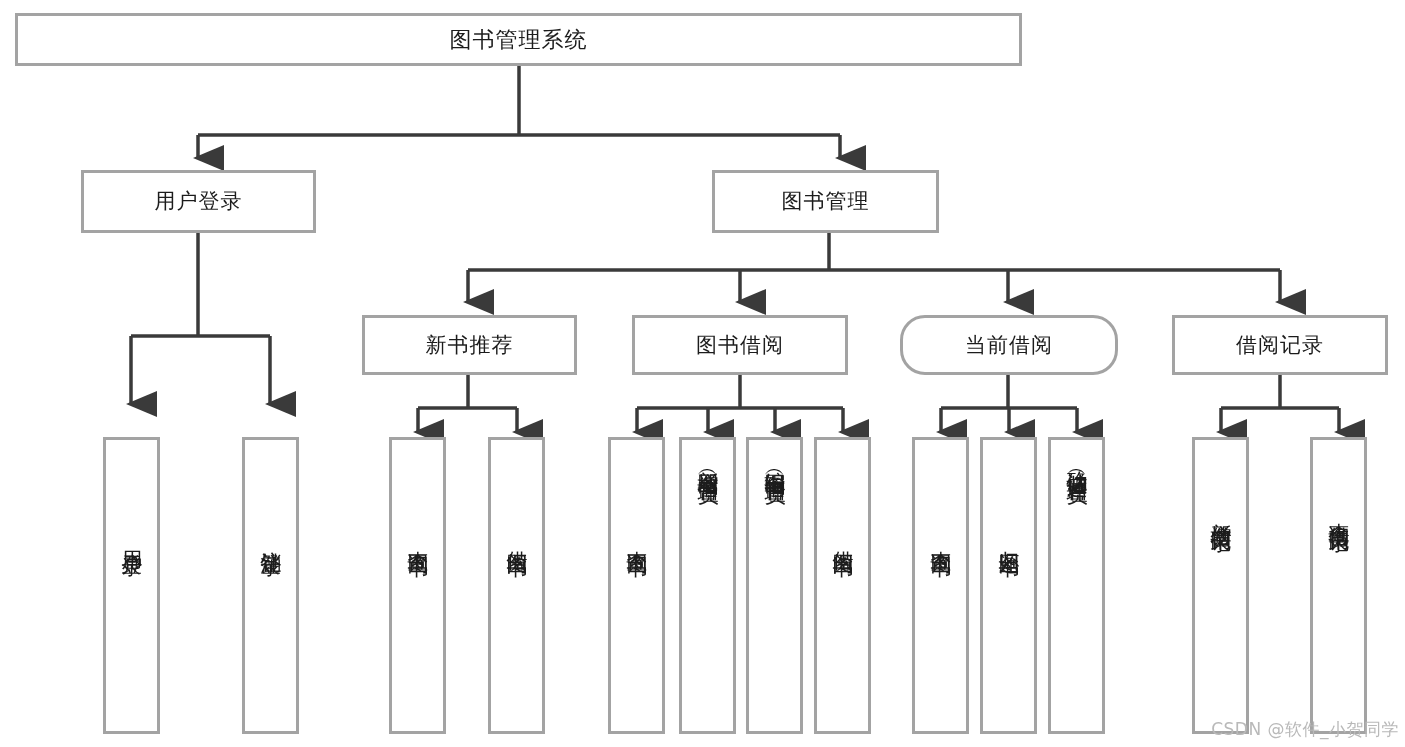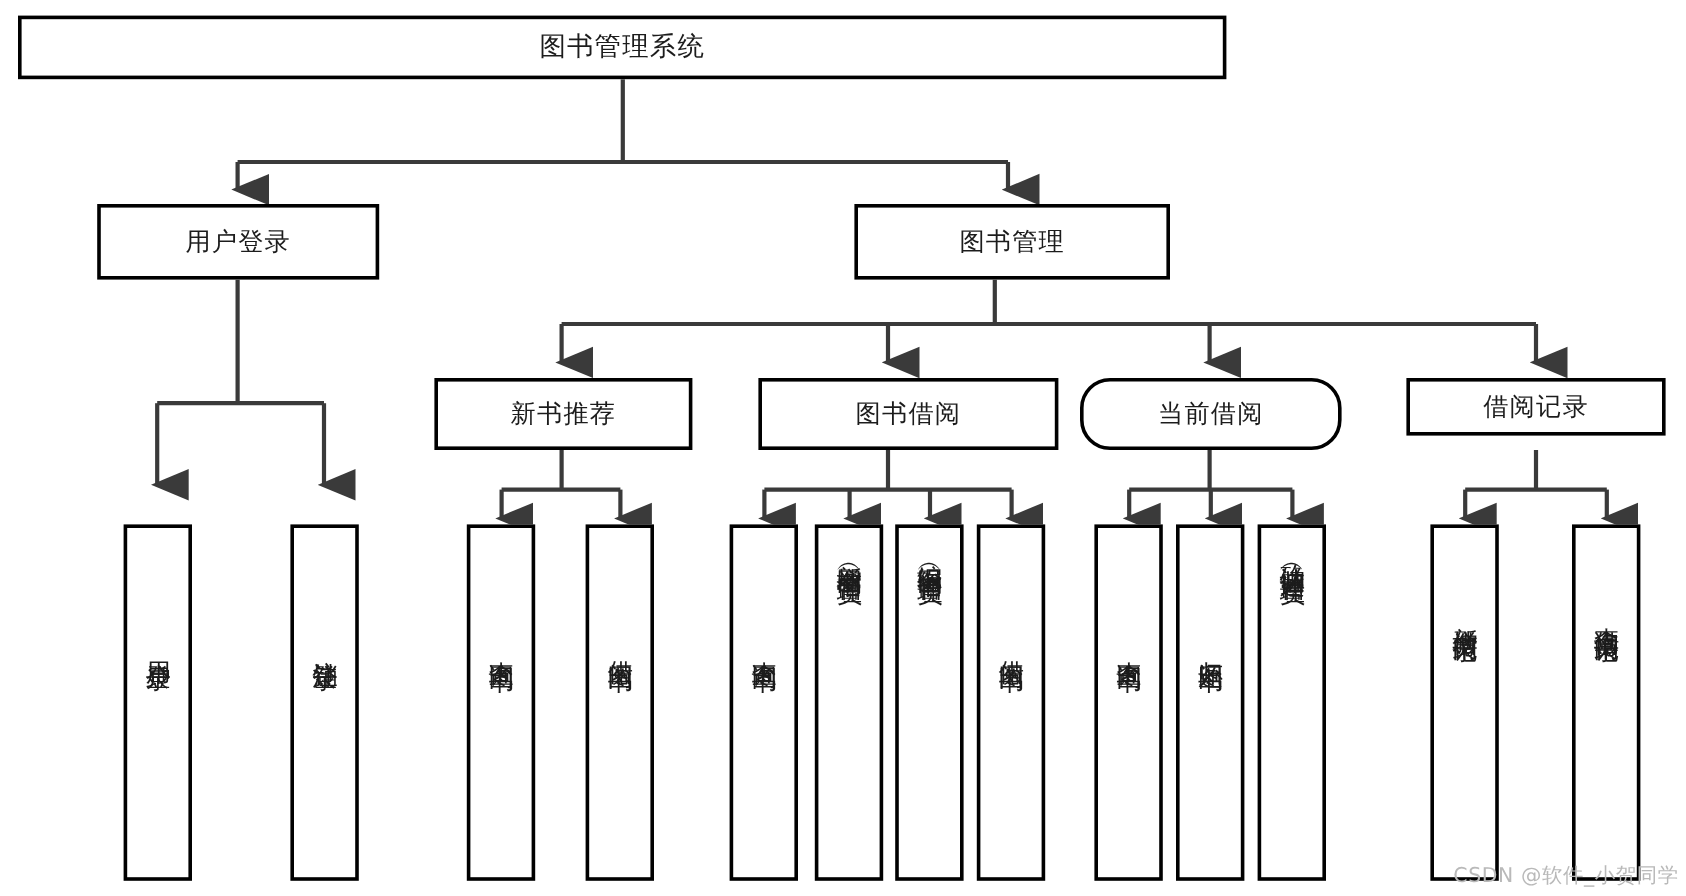--- a/index.html
+++ b/index.html
@@ -22,21 +22,21 @@
     position: absolute;
     left: 0;
     top: 0;
     width: 1405px;
     height: 747px;
     pointer-events: none;
   }
   .node {
     position: absolute;
     box-sizing: border-box;
-    border: 3px solid #000000;
+    border: 3px solid #a3a3a3;
     background: #ffffff;
     display: flex;
     align-items: center;
     justify-content: center;
     color: #1c1c1c;
   }
   .node .label {
     font-size: 21px;
     line-height: 1.25;
     letter-spacing: 1px;
@@ -131,34 +131,34 @@
     </g>
   </svg>
 
   <div class="node root" style="left:15px; top:13px; width:1007px; height:53px;">
     <span class="label">图书管理系统</span>
   </div>
 
   <div class="node" style="left:81px; top:170px; width:235px; height:63px;">
     <span class="label">用户登录</span>
   </div>
-  <div class="node" style="left:712px; top:170px; width:263px; height:63px;">
+  <div class="node" style="left:712px; top:170px; width:227px; height:63px;">
     <span class="label">图书管理</span>
   </div>
 
   <div class="node" style="left:362px; top:315px; width:215px; height:60px;">
     <span class="label">新书推荐</span>
   </div>
-  <div class="node" style="left:632px; top:315px; width:250px; height:60px;">
+  <div class="node" style="left:632px; top:315px; width:216px; height:60px;">
     <span class="label">图书借阅</span>
   </div>
   <div class="node" style="left:900px; top:315px; width:218px; height:60px;border-radius:25px;">
     <span class="label">当前借阅</span>
   </div>
-  <div class="node" style="left:1172px; top:315px; width:216px; height:48px;">
+  <div class="node" style="left:1172px; top:315px; width:216px; height:60px;">
     <span class="label">借阅记录</span>
   </div>
 
   <div class="node leaf short" style="left:103px; top:437px; width:57px; height:297px;">
     <span class="label">用户登录</span>
   </div>
   <div class="node leaf short" style="left:242px; top:437px; width:57px; height:297px;">
     <span class="label">注销登录</span>
   </div>
 

